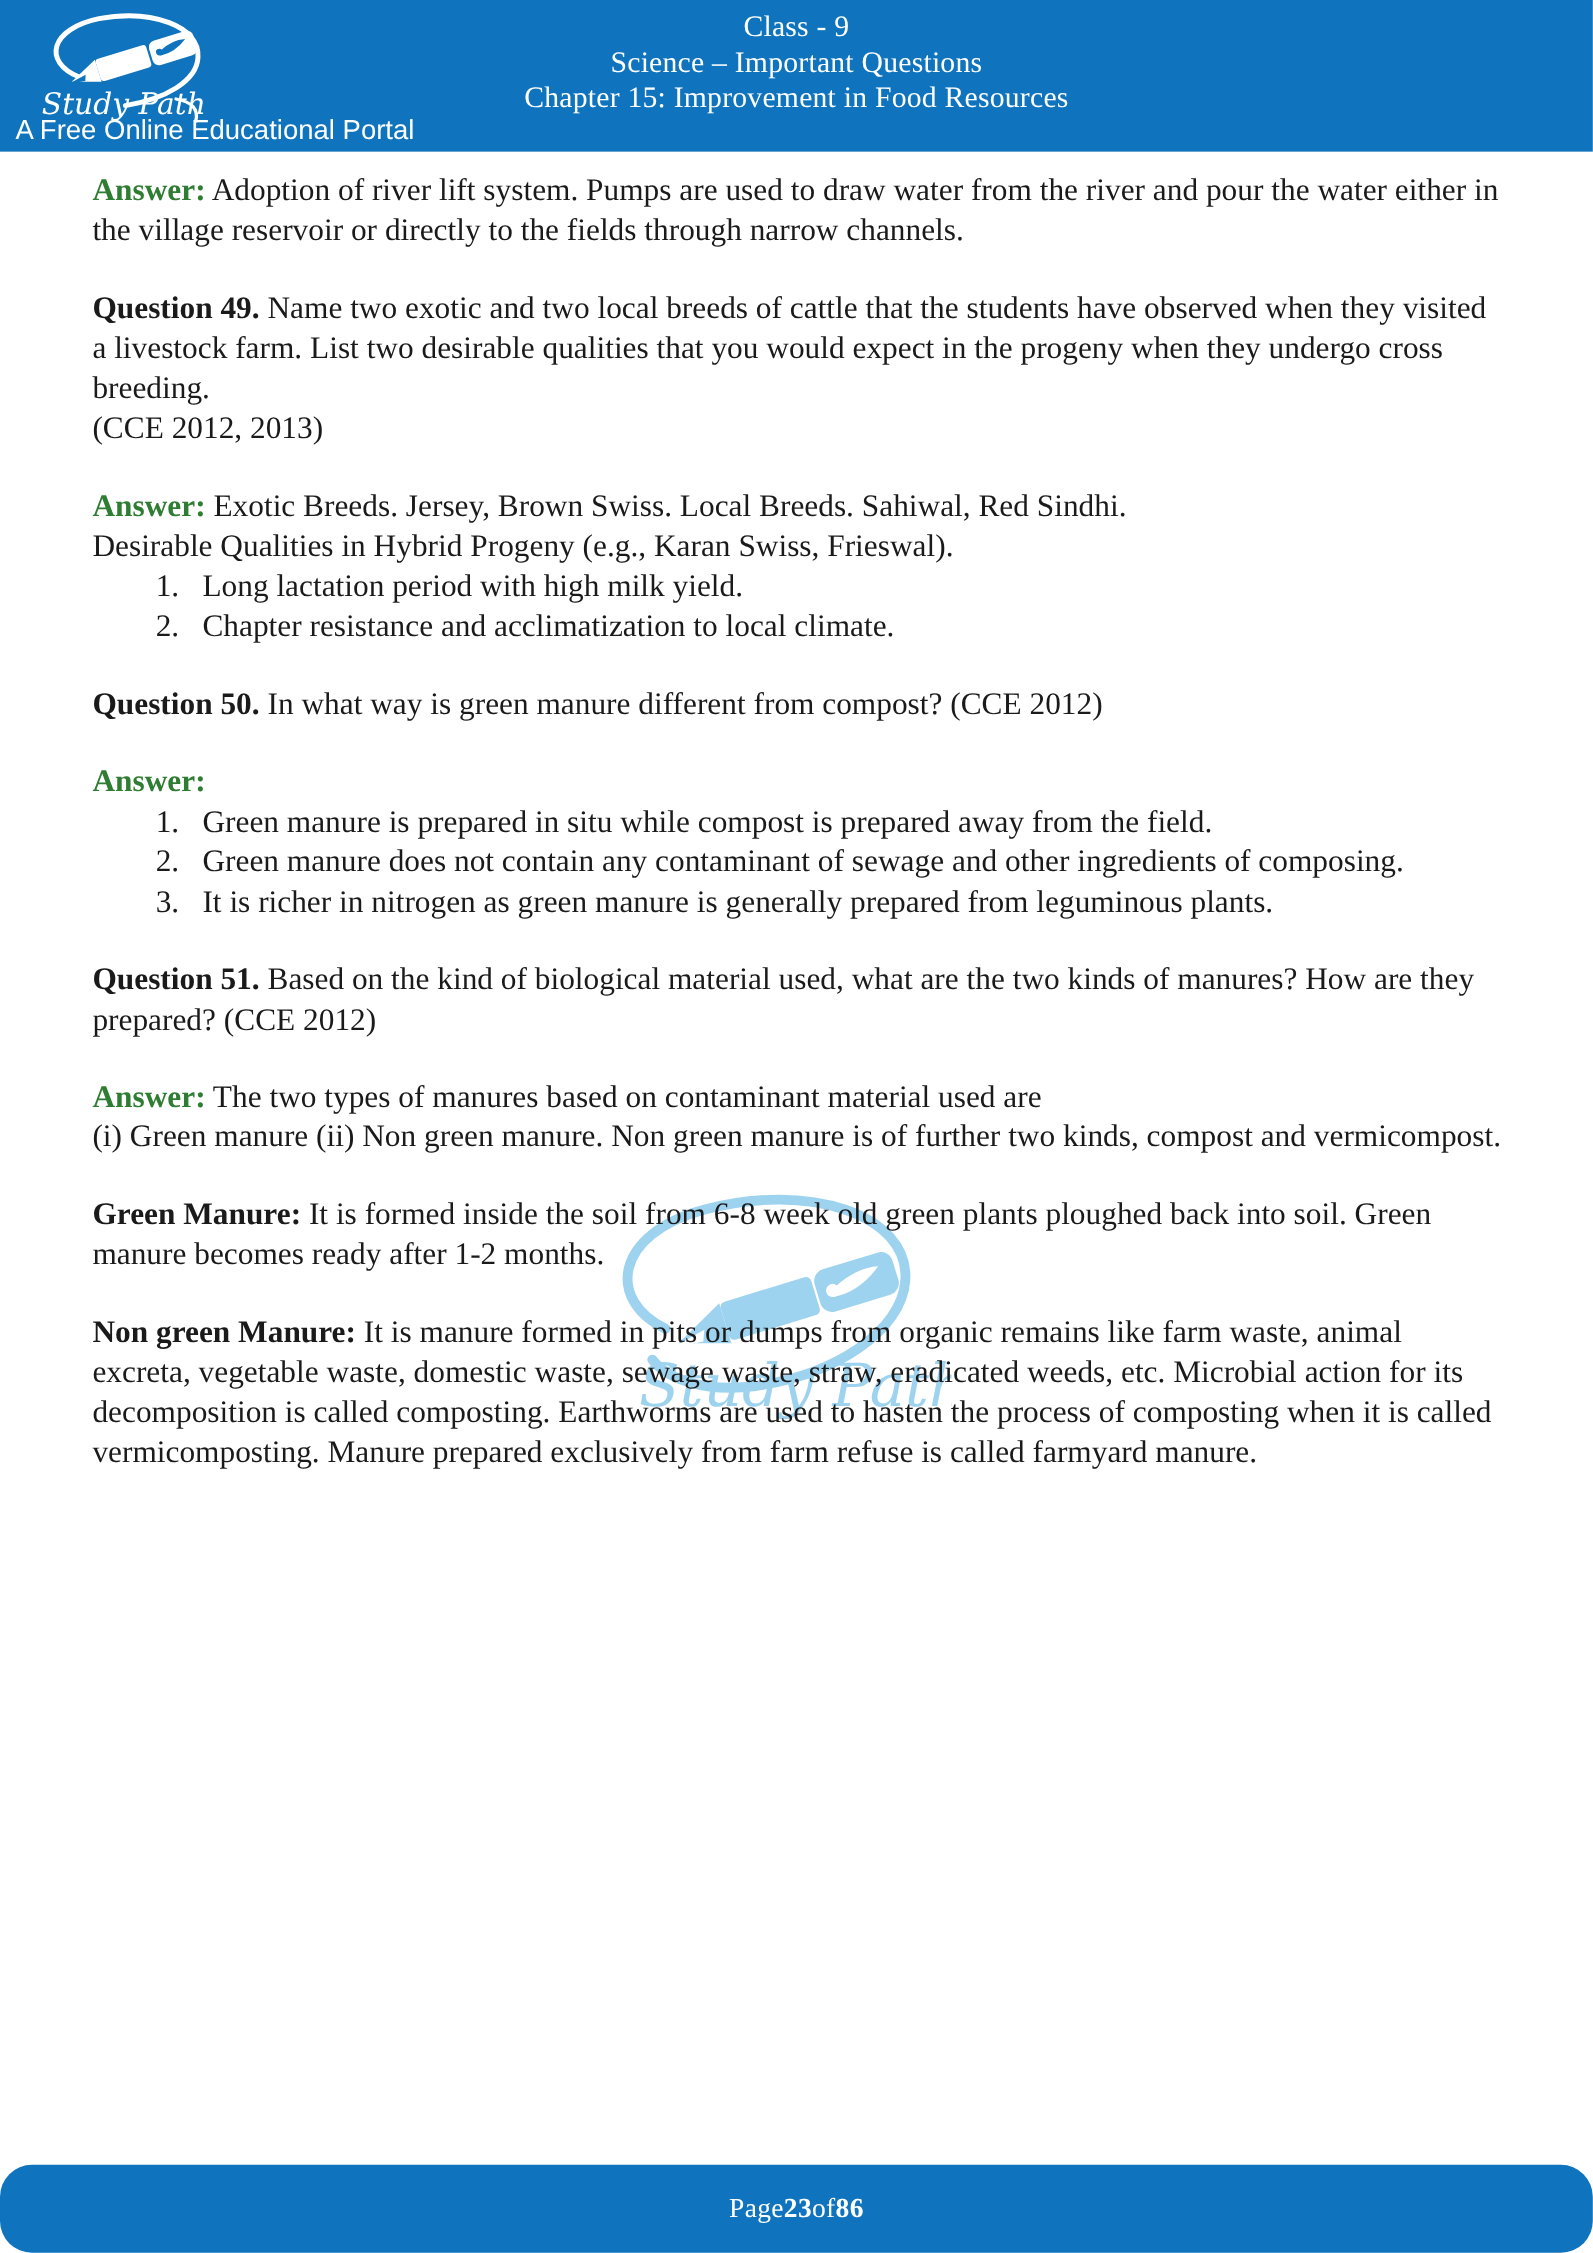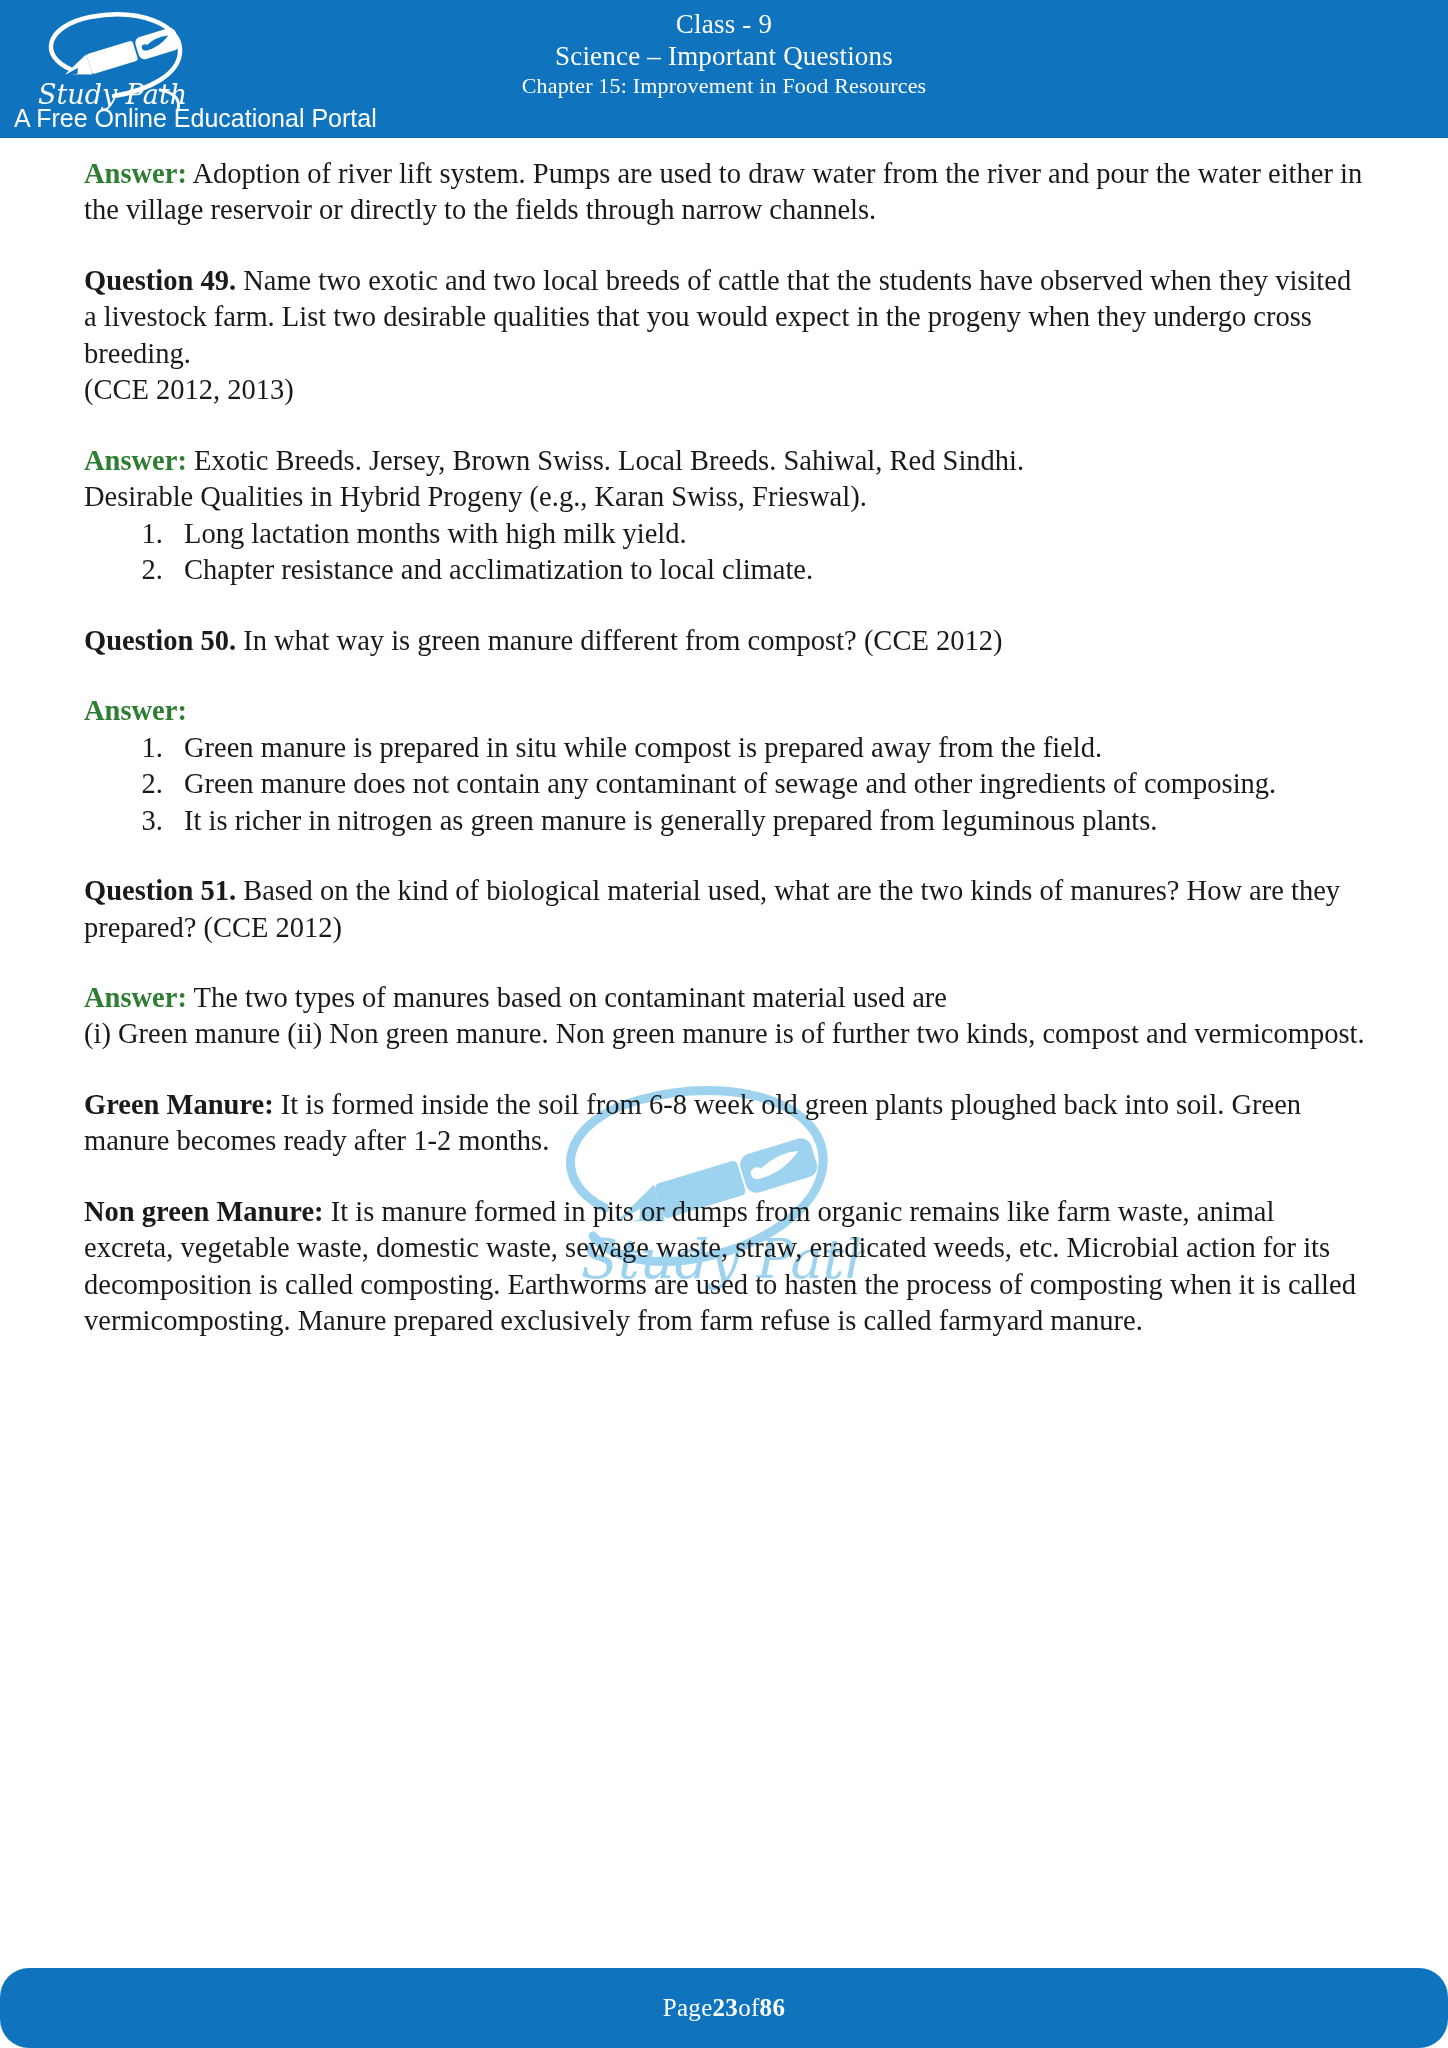--- a/index.html
+++ b/index.html
@@ -47,21 +47,21 @@
     box-sizing: border-box;
   }
   .ht-line {
     font-family: "Liberation Serif", "DejaVu Serif", serif;
     line-height: 1.18;
     letter-spacing: 0.2px;
     white-space: nowrap;
   }
   .ht1 { font-size: 27px; }
   .ht2 { font-size: 27px; }
-  .ht3 { font-size: 22px; }
+  .ht3 { font-size: 27px; }
 
   
   .page {
     position: relative;
     width: 1448px;
     height: 1830px;
     box-sizing: border-box;
     padding: 18px 62px 0 84px;
     background: #ffffff;
   }
@@ -192,21 +192,21 @@
     <div class="spacer"></div>
 
     <p class="para"><span class="lbl-question">Question 49.</span><span> Name two exotic and two local breeds of cattle that the students have observed when they visited a livestock farm. List two desirable qualities that you would expect in the progeny when they undergo cross breeding.</span></p>
     <p class="para">(CCE 2012, 2013)</p>
 
     <div class="spacer"></div>
 
     <p class="para"><span class="lbl-answer">Answer:</span><span> Exotic Breeds. Jersey, Brown Swiss. Local Breeds. Sahiwal, Red Sindhi.</span></p>
     <p class="para">Desirable Qualities in Hybrid Progeny (e.g., Karan Swiss, Frieswal).</p>
     <ol class="numlist">
-      <li>Long lactation months with high milk yield.</li>
+      <li>Long lactation period with high milk yield.</li>
       <li>Chapter resistance and acclimatization to local climate.</li>
     </ol>
 
     <div class="spacer"></div>
 
     <p class="para"><span class="lbl-question">Question 50.</span><span> In what way is green manure different from compost? (CCE 2012)</span></p>
 
     <div class="spacer"></div>
 
     <p class="para"><span class="lbl-answer">Answer:</span></p>

